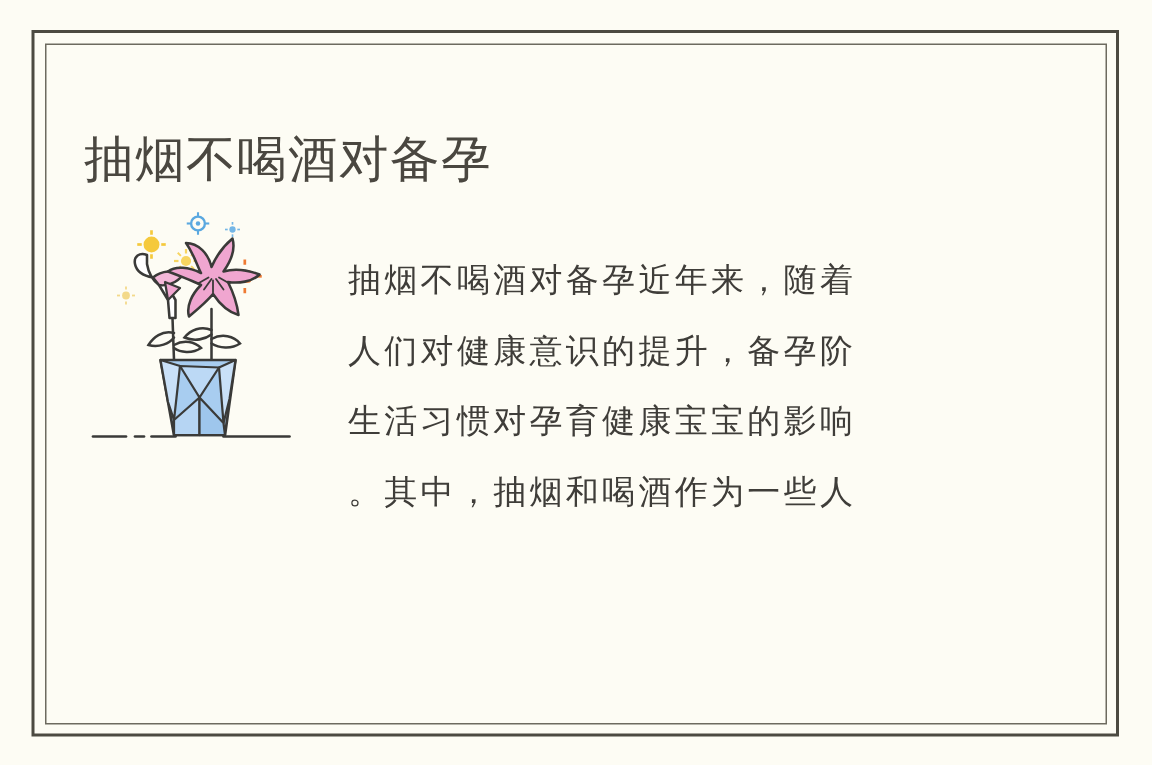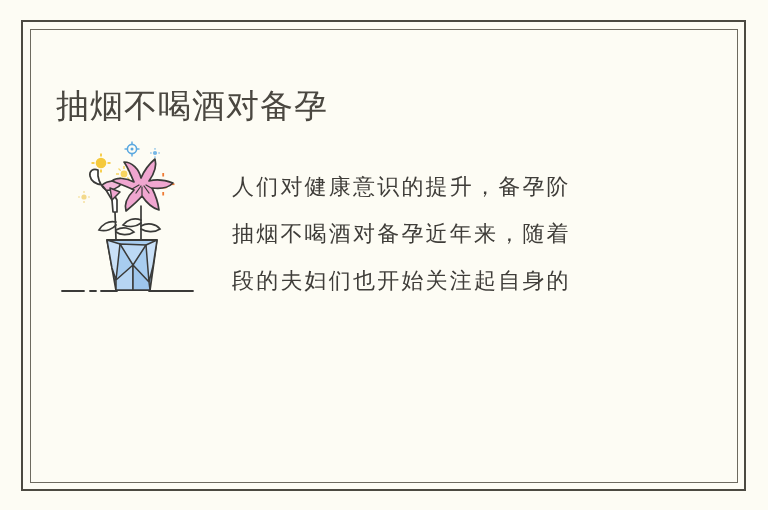--- a/index.html
+++ b/index.html
@@ -196,18 +196,19 @@
       <g stroke="#3a3a38" stroke-width="1.8" stroke-linecap="round">
         <line x1="2" y1="151" x2="24" y2="151"></line>
         <line x1="30" y1="151" x2="36" y2="151"></line>
         <line x1="41" y1="151" x2="57" y2="151"></line>
         <line x1="89" y1="151" x2="133" y2="151"></line>
       </g>
     </svg>
   </div>
 
   <div class="article-body">
+    <div class="body-line">抽烟不喝酒对备孕近年来，随着</div>
     <div class="body-line">人们对健康意识的提升，备孕阶</div>
-    <div class="body-line">抽烟不喝酒对备孕近年来，随着</div>
-    <div class="body-line">段的夫妇们也开始关注起自身的</div>
+    <div class="body-line">生活习惯对孕育健康宝宝的影响</div>
+    <div class="body-line">。其中，抽烟和喝酒作为一些人</div>
   </div>
 
 </div>
 
 </body></html>

